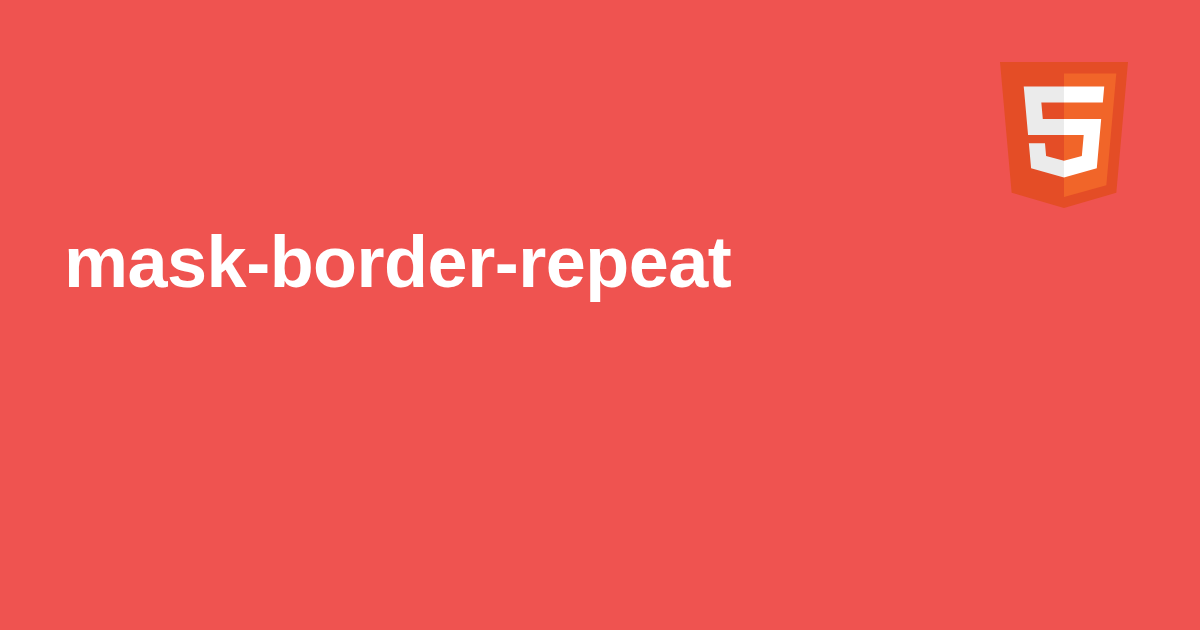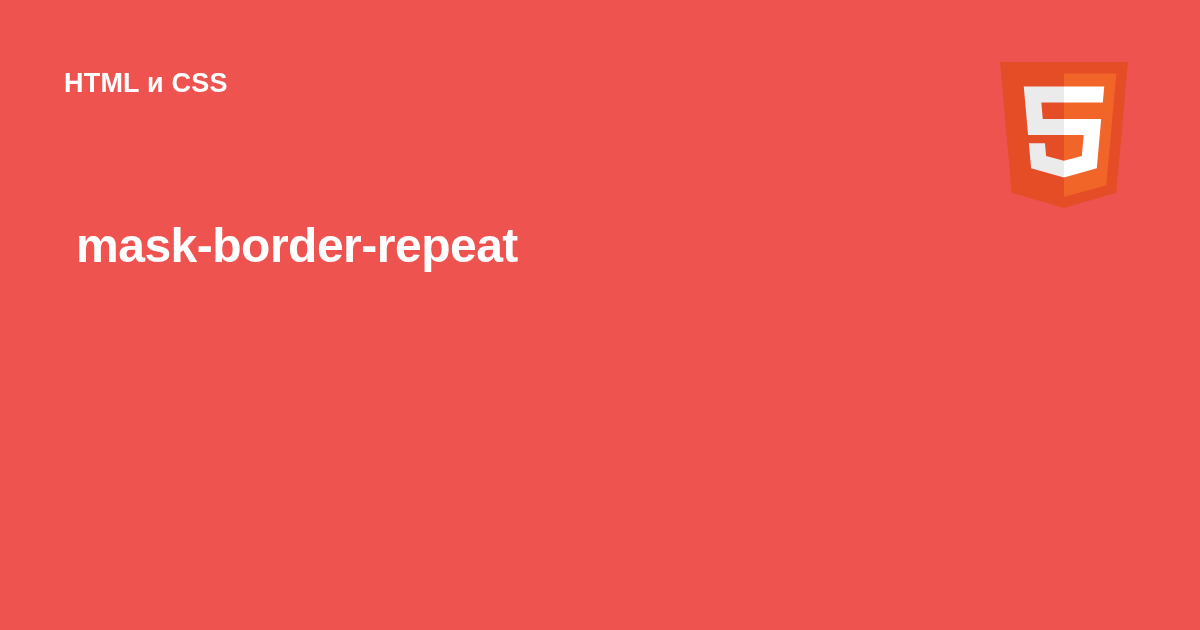--- a/index.html
+++ b/index.html
@@ -46,24 +46,24 @@
   }
   .logo svg {
     display: block;
     width: 128px;
     height: 146px;
   }
 
   
   .title {
     position: absolute;
-    left: 76px;
+    left: 64px;
     top: 168px;
     width: 1060px;
-    font-size: 48px;
+    font-size: 72px;
     font-weight: bold;
     line-height: 92px;
     color: #ffffff;
     letter-spacing: -0.5px;
     white-space: nowrap;
   }
 
   
   .description {
     position: absolute;
@@ -74,21 +74,20 @@
     font-weight: normal;
     line-height: 36px;
     color: #ffffff;
   }
 </style>
 </head>
 <body>
 
 <div class="card">
 
-  <div class="kicker">HTML и CSS</div>
 
   <div class="logo">
     <svg viewBox="0 0 512 584" xmlns="http://www.w3.org/2000/svg" aria-hidden="true">
 
       <path d="M 0 0 L 46.6 522.7 L 255.7 584 L 465.3 522.6 L 512 0 Z" fill="#e44d26"></path>
 
       <path d="M 256 539.6 L 425.3 492.7 L 465.2 45.5 L 256 45.5 Z" fill="#f16529"></path>
 
       <path d="M 256 228.1 L 171.2 228.1 L 165.3 162.4 L 256 162.4 L 256 98.2 L 94.9 98.2 L 96.5 115.4 L 112.3 292.3 L 256 292.3 Z" fill="#ebebeb"></path>
       <path d="M 256 394.8 L 255.7 394.9 L 184.4 375.6 L 179.9 324.5 L 140.6 324.5 L 115.4 324.5 L 124.4 425.1 L 255.7 461.5 L 256 461.4 Z" fill="#ebebeb"></path>

